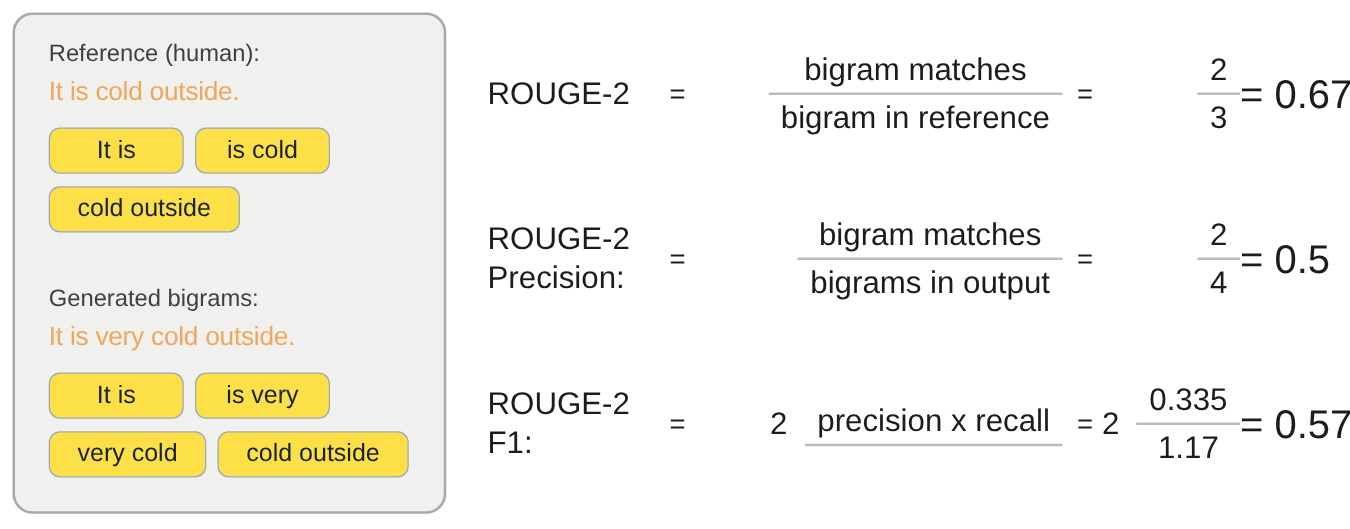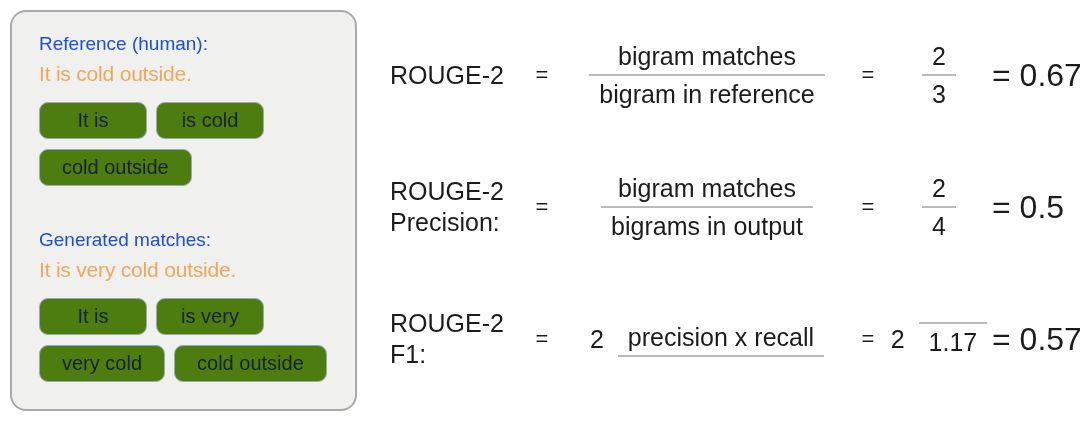--- a/index.html
+++ b/index.html
@@ -24,38 +24,38 @@
     width: 347px;
     height: 401px;
     background: #f0f0ee;
     border: 2px solid #a9a9a9;
     border-radius: 16px;
     padding: 18px 18px 0 27px;
   }
   .section-label {
     font-size: 19px;
     line-height: 24px;
-    color: #1d4ed8;
+    color: #404040;
     margin-top: 2px;
   }
   .sentence {
     font-size: 21px;
     line-height: 36px;
     color: #f0a75b;
     margin-top: 0;
     white-space: nowrap;
     letter-spacing: -0.2px;
   }
   .chip-row {
     display: flex;
     gap: 9px;
     margin-top: 10px;
   }
   .chip {
-    background: #4d7c0f;
+    background: #fde047;
     border: 1.5px solid #9aa9ba;
     border-radius: 9px;
     font-size: 20px;
     line-height: 25px;
     color: #17222e;
     padding: 5px 22px;
     min-width: 108px;
     text-align: center;
     white-space: nowrap;
   }
@@ -87,21 +87,21 @@
     color: #1c1c1c;
   }
   .eq-sign {
     font-size: 22px;
     color: #1c1c1c;
     justify-self: center;
     text-align: center;
   }
   .frac-cell {
     display: flex;
-    justify-content: center;
+    justify-content: flex-end;
     align-items: center;
   }
   .coef {
     font-size: 25px;
     color: #1c1c1c;
     margin-right: 14px;
   }
   .coef:empty { display: none; }
   .fraction {
     display: inline-flex;
@@ -134,21 +134,21 @@
       <div class="chip-row">
         <span class="chip">It is</span>
         <span class="chip">is cold</span>
       </div>
       <div class="chip-row">
         <span class="chip">cold outside</span>
       </div>
     </div>
 
     <div class="section-gap">
-      <div class="section-label">Generated matches:</div>
+      <div class="section-label">Generated bigrams:</div>
       <div class="sentence">It is very cold outside.</div>
       <div class="chip-row">
         <span class="chip">It is</span>
         <span class="chip">is very</span>
       </div>
       <div class="chip-row">
         <span class="chip">very cold</span>
         <span class="chip">cold outside</span>
       </div>
     </div>
@@ -218,20 +218,21 @@
         <span class="coef">2</span>
         <div class="fraction">
           <span class="frac-num">precision x recall</span>
           <span class="frac-bar"></span>
         </div>
       </div>
       <span class="eq-sign">=</span>
       <div class="frac-cell">
         <span class="coef">2</span>
         <div class="fraction">
+          <span class="frac-num">0.335</span>
           <span class="frac-bar"></span>
           <span class="frac-den">1.17</span>
         </div>
       </div>
       <span class="eq-result">= 0.57</span>
     </div>
 
   </main>
 </div>
 

